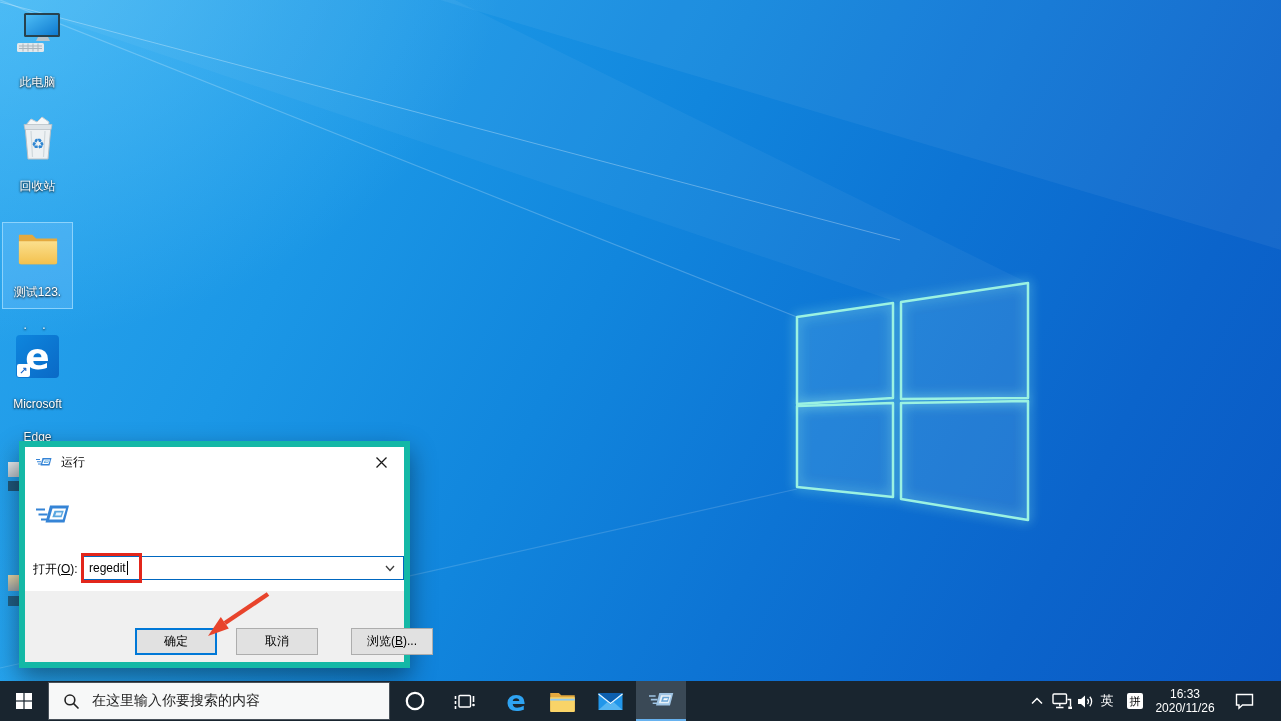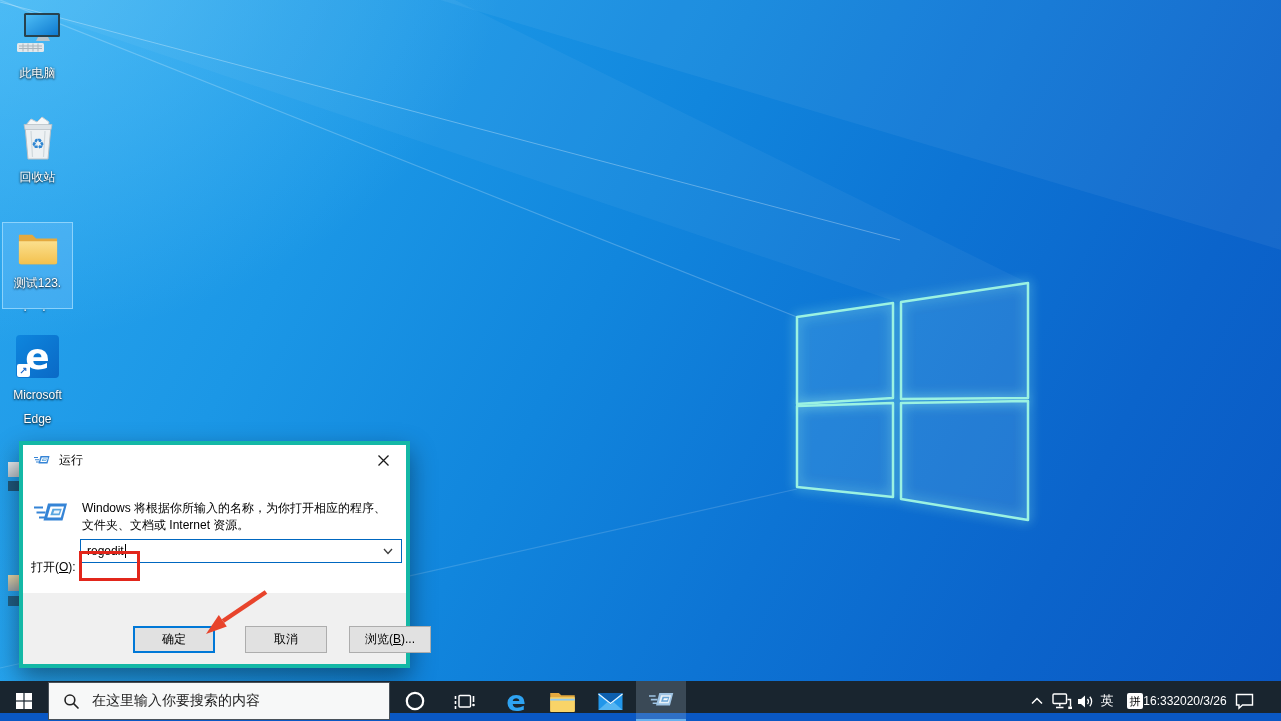--- a/index.html
+++ b/index.html
@@ -11,81 +11,81 @@
     background:
       radial-gradient(ellipse 900px 650px at -4% -8%, rgba(120,215,255,.50), rgba(120,215,255,0) 62%),
       radial-gradient(ellipse 700px 500px at 0% 108%, rgba(60,190,255,.30), rgba(60,190,255,0) 60%),
       linear-gradient(118deg, #2ba6ee 0%, #1b97e6 26%, #1186dd 46%, #0d74d4 64%, #0b64cb 82%, #0a58c4 100%);
   }
   .wallpaper svg { position:absolute; left:0; top:0; }
 
   
   .icon-cell { position:absolute; left:0; width:75px; text-align:center; z-index:2; }
   .di-img { height:46px; display:flex; align-items:flex-end; justify-content:center; }
-  .di-label { margin-top:10px; font-size:12px; line-height:14px; color:#fff;
+  .di-label { margin-top:19px; font-size:12px; line-height:14px; color:#fff;
     text-shadow:0 1px 2px rgba(0,0,0,.85), 0 0 3px rgba(0,0,0,.45); }
   .sel-box { position:absolute; left:2px; top:222px; width:71px; height:87px;
     background:rgba(130,200,255,.30); border:1px solid rgba(170,225,255,.70); z-index:1; }
   .dots-line { letter-spacing:6px; font-size:12px; }
   .edge-tile { position:relative; width:43px; height:43px; border-radius:4px;
     background:linear-gradient(135deg,#0e86de,#0a69c6); display:flex; align-items:center; justify-content:center; }
   .edge-tile .e { color:#fff; font-weight:bold; font-size:36px; line-height:36px; font-family:"DejaVu Sans",sans-serif; }
   .lnk-arrow { position:absolute; left:1px; bottom:1px; width:13px; height:13px; background:#fff;
     border-radius:2px; display:flex; align-items:center; justify-content:center;
     color:#1b66c9; font-size:10px; font-weight:bold; }
   .obscured { position:absolute; z-index:1; }
 
   
   .dialog { position:absolute; left:19px; top:441px; width:391px; height:227px; background:#fff;
-    border:4px solid #14b8a6; box-shadow:0 10px 24px rgba(0,0,0,.42); z-index:10; font-size:12px; color:#000; }
+    border:6px solid #14b8a6; box-shadow:0 10px 24px rgba(0,0,0,.42); z-index:10; font-size:12px; color:#000; }
   .titlebar { position:absolute; left:0; top:0; width:100%; height:30px; background:#fff; display:flex; align-items:center; }
   .titlebar .tb-icon { margin-left:11px; }
   .tb-title { margin-left:9px; font-size:12px; }
   .close-btn { position:absolute; right:0; top:0; width:45px; height:30px; display:flex; align-items:center; justify-content:center; }
   .msg-icon { position:absolute; left:11px; top:53px; }
   .msg-text { position:absolute; left:59px; top:55px; width:320px; font-size:12px; line-height:17px; }
   .open-row-label { position:absolute; left:8px; top:114px; font-size:12px;text-align:center; }
   .mn { text-decoration:underline; }
-  .combo { position:absolute; left:57px; top:94px; width:322px; height:24px; background:#fff;
+  .combo { position:absolute; left:57px; top:109px; width:322px; height:24px; background:#fff;
     border:1px solid #0067c0; display:flex; align-items:center; }
   .combo-text { margin-left:6px; font-size:12px; }
   .caret { display:inline-block; width:1px; height:14px; background:#000; margin-left:1px; }
   .combo-chevron { position:absolute; right:8px; top:8px; }
   .red-box { position:absolute; left:56px; top:106px; width:61px; height:30px; border:3px solid #e2261b; z-index:6; }
   .dlg-footer { position:absolute; left:0; bottom:0; width:100%; height:71px; background:#f0f0f0; }
   .btn { position:absolute; top:181px; width:82px; height:27px; background:#e1e1e1; border:1px solid #adadad;
     font-size:12px; display:flex; align-items:center; justify-content:center; }
   .btn-ok { left:110px; border:2px solid #0078d7; }
-  .btn-cancel { left:222px; }
+  .btn-cancel { left:211px; }
   .btn-browse { left:302px;margin-left:24px; }
   .arrow-overlay { position:absolute; left:0; top:0; width:391px; height:227px; z-index:8; pointer-events:none; }
 
   
-  .taskbar { position:absolute; left:0; top:681px; width:1281px; height:32px; background:#19252f; z-index:20; }
+  .taskbar { position:absolute; left:0; top:681px; width:1281px; height:40px; background:#19252f; z-index:20; }
   .tb-item { position:absolute; top:0; height:40px; display:flex; align-items:center; justify-content:center; }
   .start { left:0; width:48px; }
   .searchbox { position:absolute; left:48px; top:1px; width:342px; height:38px; background:#f7f8f8;
     border:1px solid #49525a; display:flex; align-items:center; }
   .searchbox .sicon { margin-left:14px; }
   .search-text { margin-left:12px; font-size:14px; color:#1d1d1d; }
   .cortana { left:390px; width:50px; }
   .taskview { left:442px; width:44px; }
   .edge-tb { left:494px; width:44px; }
   .edge-tb .e { color:#2ea3f2; font-weight:bold; font-size:29px; font-family:"DejaVu Sans",sans-serif; }
   .explorer-tb { left:540px; width:44px; }
   .mail-tb { left:588px; width:44px; }
   .run-tb { left:636px; width:50px; background:rgba(160,185,205,.25); border-bottom:2px solid #67b2ef; }
   .tray-chevron { left:1028px; width:18px; }
   .tray-net { left:1050px; width:24px; }
   .tray-vol { left:1075px; width:22px; }
   .tray-eng { left:1097px; width:20px; color:#fff; font-size:13px; }
   .tray-pin { left:1123px; width:24px; }
   .pin-box { width:16px; height:16px; background:#fff; border-radius:2px; display:flex; align-items:center;
     justify-content:center; font-size:11px; color:#000; }
-  .clock { left:1153px; width:64px; flex-direction:row; color:#fff; font-size:12px; line-height:14px; text-align:center; }
+  .clock { left:1153px; width:64px; flex-direction:column; color:#fff; font-size:12px; line-height:14px; text-align:center; }
   .action-center { left:1228px; width:32px; }
 </style>
 </head>
 <body>
 
 <div class="wallpaper">
   <svg width="1281" height="681" viewBox="0 0 1281 681">
     <polygon points="440,0 1281,0 1281,250" fill="rgba(255,255,255,0.05)"></polygon>
     <polygon points="0,0 455,0 1028,283 897,302" fill="rgba(255,255,255,0.045)"></polygon>
     <line x1="0" y1="0" x2="797" y2="317" stroke="rgba(255,255,255,0.22)" stroke-width="1.2"></line>
@@ -183,24 +183,20 @@
     </div>
   </div>
 
   <svg class="msg-icon" width="34" height="30" viewBox="0 0 34 29">
     <path d="M0,9 h9 M2.5,14 h9 M5,19 h9" stroke="#3584d6" stroke-width="2.2"></path>
     <polygon points="14,5 33,5 28.5,22 9.5,22" fill="#3584d6"></polygon>
     <polygon points="16.5,8 30,8 26.8,19 13.3,19" fill="#ffffff"></polygon>
     <polygon points="18.5,10.2 27.8,10.2 25.6,16.8 16.3,16.8" fill="#5aa7e0"></polygon>
     <polygon points="20.3,12 25.8,12 24.7,15 19.2,15" fill="#eaf4fc"></polygon>
   </svg>
-  <div class="msg-text">
-    <div>Windows 将根据你所输入的名称，为你打开相应的程序、</div>
-    <div>文件夹、文档或 Internet 资源。</div>
-  </div>
 
   <div class="open-row-label"><span>打开(</span><span class="mn">O</span><span>):</span></div>
 
   <div class="combo">
     <span class="combo-text">regedit</span>
     <span class="caret"></span>
     <svg class="combo-chevron" width="10" height="7" viewBox="0 0 10 7">
       <polyline points="1,1 5,5.5 9,1" fill="none" stroke="#3c3c3c" stroke-width="1.3"></polyline>
     </svg>
   </div>
@@ -308,21 +304,21 @@
   <div class="tb-item tray-eng">
     <span>英</span>
   </div>
 
   <div class="tb-item tray-pin">
     <span class="pin-box">拼</span>
   </div>
 
   <div class="tb-item clock">
     <span>16:33</span>
-    <span>2020/3/26</span>
+    <span>2020/11/26</span>
   </div>
 
   <div class="tb-item action-center">
     <svg width="19" height="17" viewBox="0 0 19 17">
       <path d="M1.5,1.5 h16 v10.5 h-10 l-3.5,3.2 v-3.2 h-2.5 z" fill="none" stroke="#fff" stroke-width="1.4"></path>
     </svg>
   </div>
 </div>
 
 </body></html>

